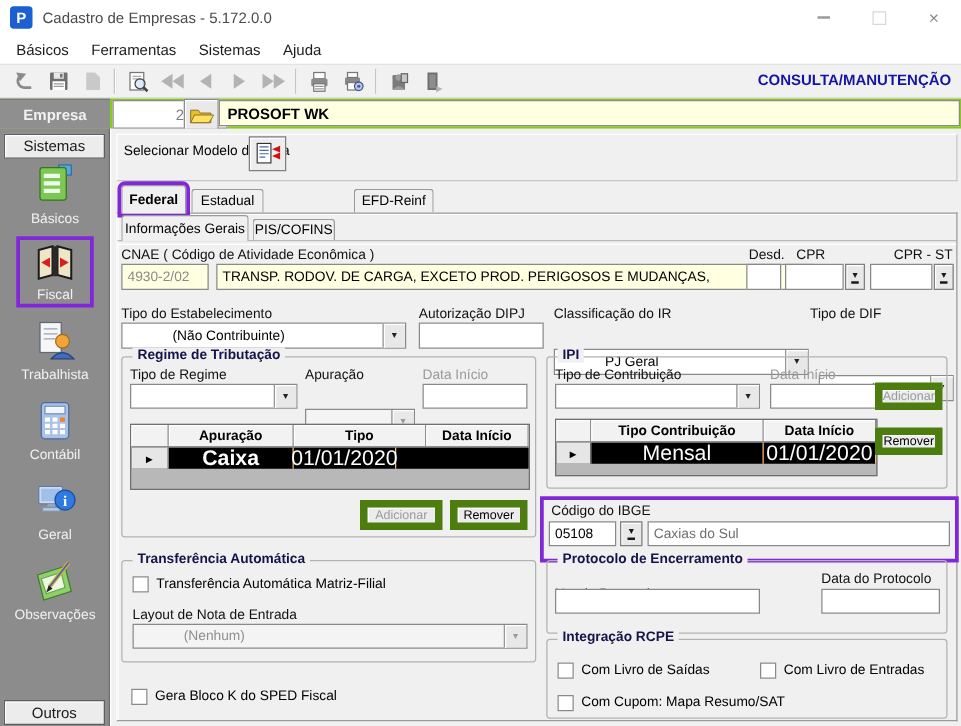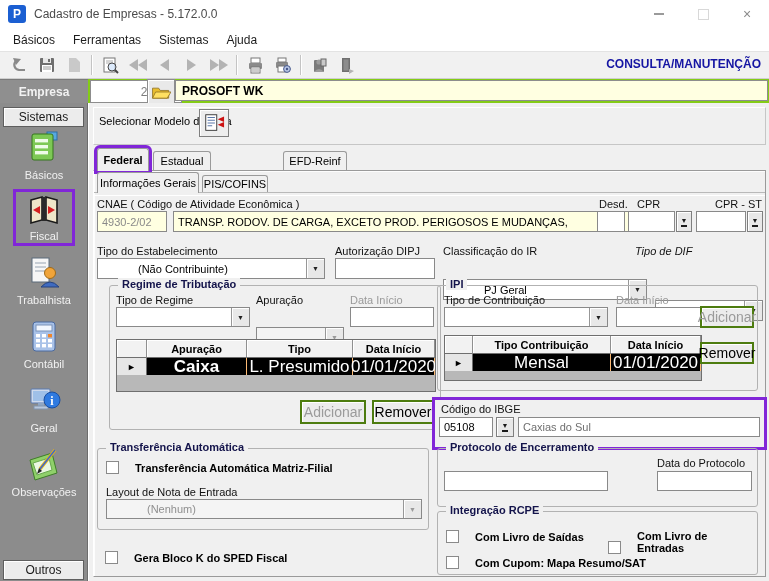--- a/index.html
+++ b/index.html
@@ -81,25 +81,25 @@
   .combo{background:#fff;border:1px solid #898989;box-sizing:border-box;display:flex;align-items:center;
     padding:0 4px;font-size:11px;position:relative;}
   .combo .arrow-btn{position:absolute;right:0;top:0;bottom:0;width:17px;background:#e8e8e8;
     border-left:1px solid #979797;box-shadow:inset 1px 1px 0 #fff;display:flex;align-items:center;justify-content:center;}
   .combo .arr{font-size:7px;color:#222;line-height:7px;}
   .combo.disabled{background:#f4f4f4;color:#8f8f8f;}
   .combo.disabled .arr{color:#9a9a9a;}
   .lookup-btn{background:#e8e8e8;border:1px solid #7f7f7f;box-shadow:inset 1px 1px 0 #fff;
     display:flex;align-items:center;justify-content:center;box-sizing:border-box;}
   .dl-glyph{font-size:7px;line-height:7px;border-bottom:2px solid #1a1a1a;padding-bottom:1px;color:#1a1a1a;}
-  .btn{background:#ececec;border:2px solid #4d7c0f;box-shadow:inset 1px 1px 0 #fff;
-    display:flex;align-items:center;justify-content:center;font-size:14px;box-sizing:border-box;}
+  .btn{background:#ececec;border:6px solid #4d7c0f;box-shadow:inset 1px 1px 0 #fff;
+    display:flex;align-items:center;justify-content:center;font-size:10px;box-sizing:border-box;}
   .btn.disabled{color:#9b9b9b;}
   .checkbox{width:13px;height:13px;background:#fff;border:1px solid #8a8a8a;box-sizing:border-box;flex:none;}
-  .cb-row{position:absolute;display:flex;align-items:flex-end;gap:16px;font-size:11px;font-weight:bold;}
+  .cb-row{position:absolute;display:flex;align-items:flex-start;gap:6px;font-size:11px;}
 
   .groupbox{position:absolute;border:1px solid #b2b2b2;border-radius:3px;box-sizing:border-box;}
   .group-title{position:absolute;top:-8px;left:8px;background:#f0f0f0;padding:0 4px;font-weight:bold;
     font-size:11px;color:#14144b;}
 
   
   .grid{position:absolute;border:1px solid #6f6f6f;background:#b8b8b8;box-sizing:border-box;overflow:hidden;}
   .g-head{display:flex;background:#f2f2f2;font-weight:bold;}
   .g-head .cell{display:flex;align-items:center;justify-content:center;height:18px;
     border-right:1px solid #8f8f8f;border-bottom:1px solid #6f6f6f;box-shadow:inset 1px 1px 0 #fff;box-sizing:border-box;}
@@ -371,21 +371,21 @@
         <span class="dl-glyph">▼</span>
       </div>
     <div class="abs field nowrap" style="left:607px;top:108px;width:50px;height:21px;"></div>
     <div class="abs lookup-btn" style="left:658px;top:108px;width:16px;height:21px;">
         <span class="dl-glyph">▼</span>
       </div>
 
     <div class="abs lbl11" style="left:8px;top:142px;">Tipo do Estabelecimento</div>
     <div class="abs lbl11" style="left:246px;top:142px;">Autorização DIPJ</div>
     <div class="abs lbl11" style="left:354px;top:142px;">Classificação do IR</div>
-    <div class="abs lbl11" style="left:546px;top:142px;font-style:italic;">Tipo de DIF</div>
+    <div class="abs lbl11" style="left:559px;top:142px;">Tipo de DIF</div>
 
     <div class="abs combo" style="left:8px;top:155px;width:228px;height:21px;">
       <span class="nowrap">(Não Contribuinte)</span>
       <span class="arrow-btn">
           <span class="arr">▼</span>
         </span>
     </div>
     <div class="abs field nowrap" style="left:246px;top:155px;width:100px;height:21px;"></div>
     <div class="abs combo" style="left:354px;top:155px;width:204px;height:21px;">
       <span class="nowrap">PJ Geral</span>
@@ -393,21 +393,21 @@
           <span class="arr">▼</span>
         </span>
     </div>
     <div class="abs combo" style="left:566px;top:155px;width:108px;height:21px;">
       <span class="nowrap">(Nenhum)</span>
       <span class="arrow-btn">
           <span class="arr">▼</span>
         </span>
     </div>
 
-    <div class="groupbox" style="left:8px;top:182px;width:332px;height:145px;margin-left:12px;">
+    <div class="groupbox" style="left:8px;top:182px;width:332px;height:145px;">
       <span class="group-title">Regime de Tributação</span>
       <div class="abs lbl11" style="left:6px;top:8px;">Tipo de Regime</div>
       <div class="abs lbl11" style="left:146px;top:8px;">Apuração</div>
       <div class="abs lbl11 lbl-dis" style="left:240px;top:8px;">Data Início</div>
 
       <div class="abs combo" style="left:6px;top:21px;width:134px;height:20px;">
         <span class="nowrap"></span>
         <span class="arrow-btn">
             <span class="arr">▼</span>
           </span>
@@ -423,21 +423,20 @@
       <div class="grid" style="left:6px;top:53px;width:320px;height:53px;">
         <div class="g-head">
           <div class="cell" style="width:30px;"></div>
           <div class="cell" style="width:100px;">Apuração</div>
           <div class="cell" style="width:106px;">Tipo</div>
           <div class="cell" style="width:82px;">Data Início</div>
         </div>
         <div class="g-row">
           <div class="cell ind" style="width:30px;">►</div>
           <div class="cell" style="width:100px;font-weight:bold;">Caixa</div>
-          <div class="cell" style="width:106px;">L. Presumido</div>
           <div class="cell" style="width:82px;">01/01/2020</div>
         </div>
       </div>
 
       <div class="abs btn disabled" style="left:190px;top:114px;width:66px;height:24px;">Adicionar</div>
       <div class="abs btn" style="left:262px;top:114px;width:62px;height:24px;">Remover</div>
     </div>
 
     <div class="groupbox" style="left:348px;top:182px;width:321px;height:106px;">
       <span class="group-title">IPI</span>

